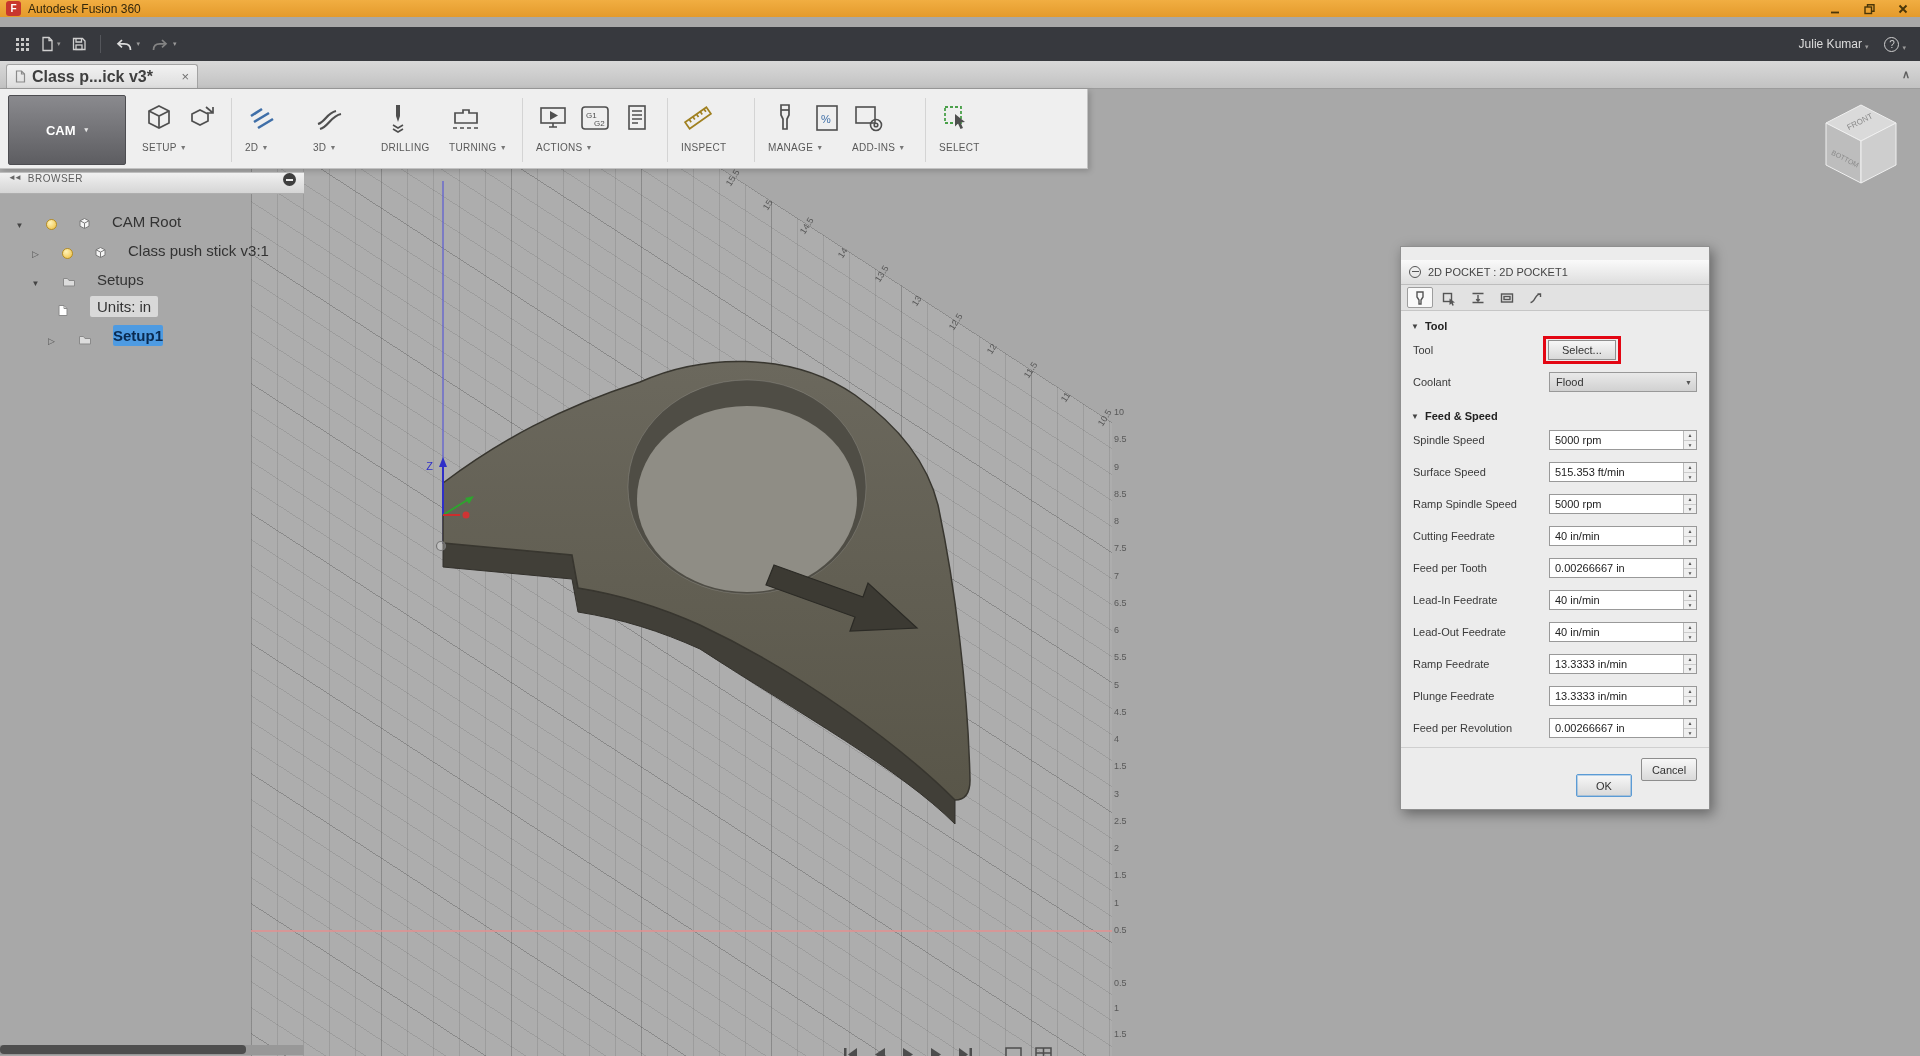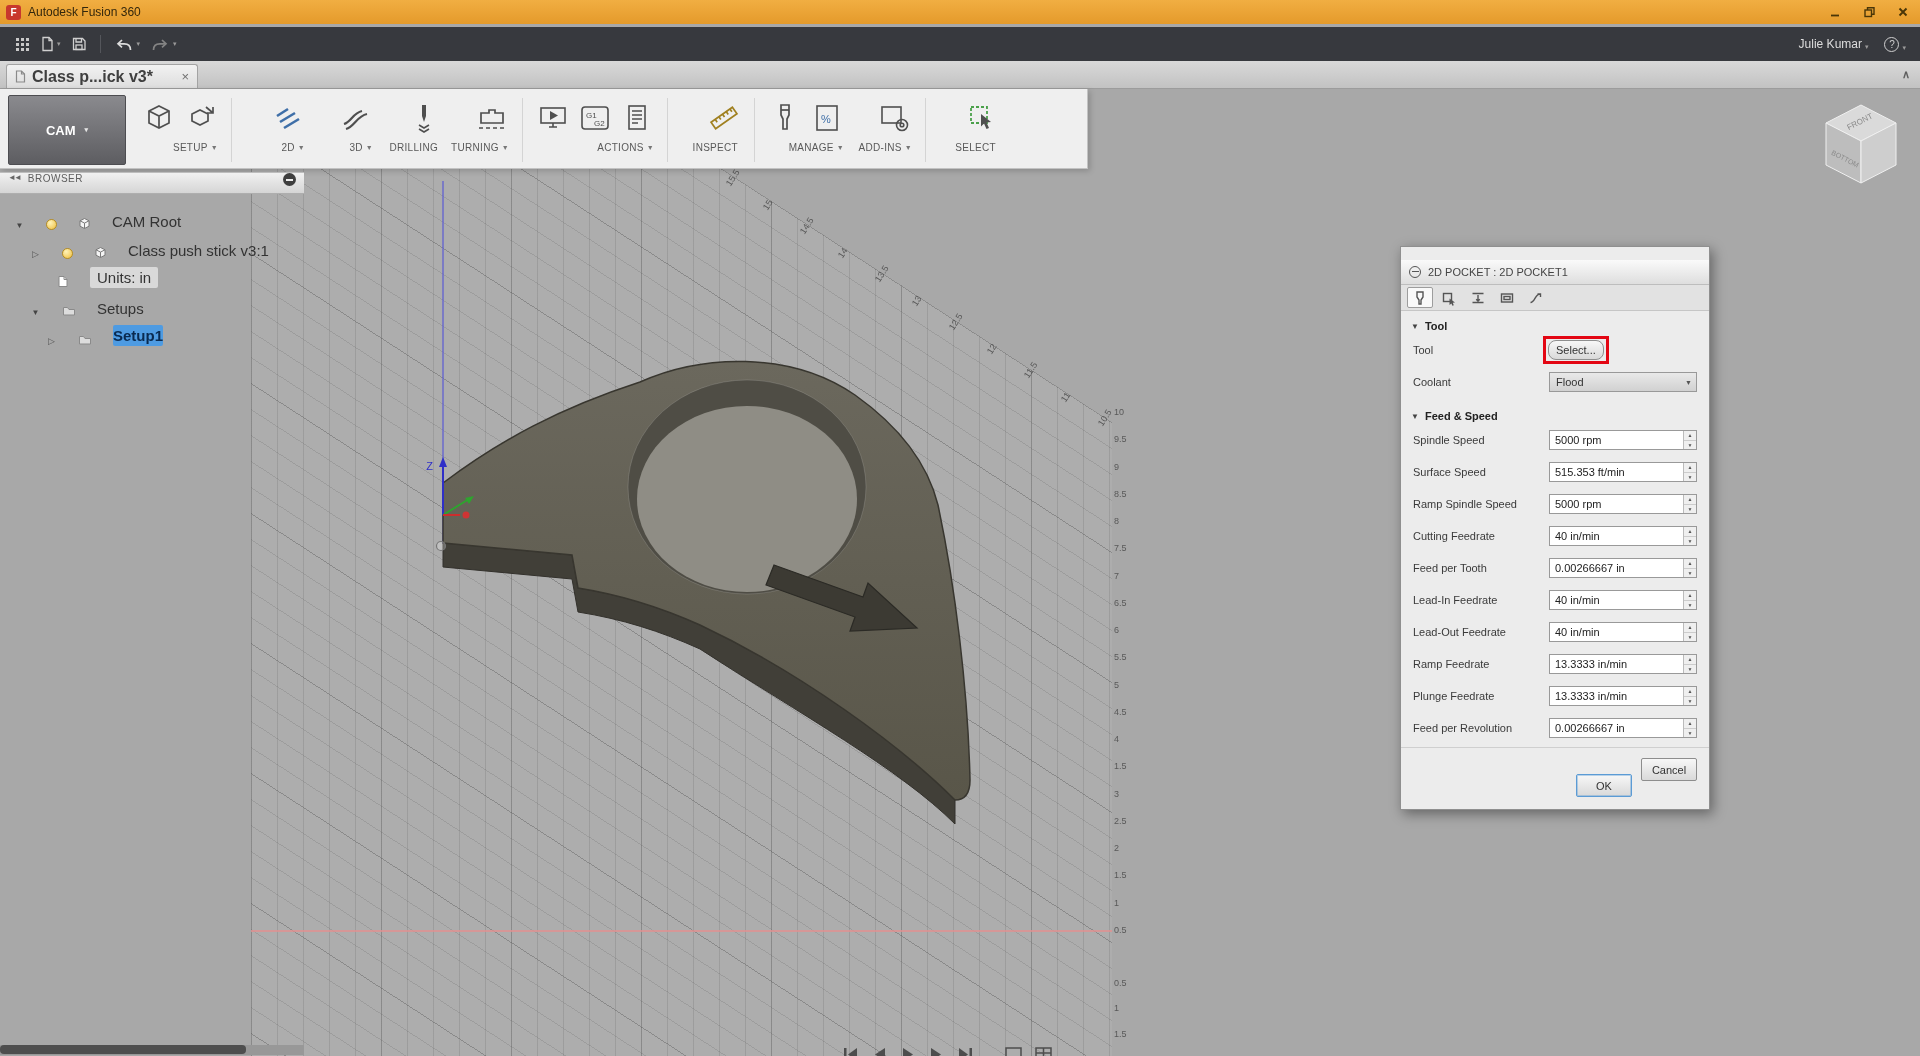--- a/index.html
+++ b/index.html
@@ -1,21 +1,21 @@
 <!DOCTYPE html>
 <html><head>
 <meta charset="utf-8">
 <style>
   *{box-sizing:border-box;margin:0;padding:0;}
   html,body{background:#6f6f6f;}
   .app{position:relative;width:1920px;height:1056px;overflow:hidden;
        font-family:"Liberation Sans",sans-serif;background:#A8A8A8;}
 
   
-  .titlebar{position:absolute;top:0;left:0;right:0;height:24px;
+  .titlebar{position:absolute;top:0;left:0;right:0;height:17px;
     background:linear-gradient(#F1AE42,#E49A2B);display:flex;align-items:center;
     padding-left:6px;}
   .app-logo{width:15px;height:15px;background:#C8372D;border-radius:3px;color:#fff;
     font-size:10px;font-weight:bold;display:flex;align-items:center;justify-content:center;
     margin-right:7px;}
   .app-logo::after{content:"F";}
   .app-title{font-size:12px;color:#33270C;}
   .win-controls{margin-left:auto;display:flex;height:100%;}
   .win-btn{width:34px;display:flex;align-items:center;justify-content:center;cursor:default;}
 
@@ -65,21 +65,21 @@
   
   .ribbon{position:absolute;top:0;left:0;width:1088px;height:80px;background:#EFEFEF;
     border-right:1px solid #C2C2C2;border-bottom:1px solid #C2C2C2;
     box-shadow:2px 2px 6px rgba(0,0,0,.18);display:flex;align-items:stretch;
     padding:6px 8px 3px 8px;gap:4px;}
   .cam-block{width:118px;background:linear-gradient(#8A8A8E,#5D5D61);border:1px solid #4D4D51;
     border-radius:2px;color:#FFF;display:flex;align-items:center;justify-content:center;
     font-size:13px;font-weight:bold;gap:6px;margin-right:10px;}
   .cam-block .caret{color:#E6E6E6;}
   .rb-sep{width:1px;background:#D4D4D4;margin:3px 7px;}
-  .rb-group{display:flex;flex-direction:column;align-items:flex-end;min-width:64px;padding:0 2px;}
+  .rb-group{display:flex;flex-direction:column;align-items:flex-start;min-width:64px;padding:0 2px;}
   .rb-icons{display:flex;gap:8px;height:46px;align-items:center;}
   .rb-label{font-size:10px;color:#595959;letter-spacing:.3px;display:flex;align-items:center;
     gap:3px;margin-top:1px;}
   .grp-arrow{font-size:7px;color:#777;}
 
   
   .browser{position:absolute;left:0;top:83px;width:304px;}
   .browser-hdr{height:22px;background:linear-gradient(#F1F1F1,#D5D5D5);
     border-top:1px solid #BDBDBD;border-bottom:1px solid #AEAEAE;
     display:flex;align-items:flex-start;gap:8px;padding:0 8px;}
@@ -119,22 +119,22 @@
     align-items:center;padding:0 6px;gap:3px;}
   .dlg-tab{width:26px;height:21px;display:flex;align-items:center;justify-content:center;
     border:1px solid transparent;border-radius:2px;}
   .dlg-tab.active{background:#F9F9F9;border-color:#9D9D9D;}
   .sec-hdr{display:flex;align-items:center;gap:6px;padding:9px 10px 5px;font-weight:bold;color:#222;}
   .sec-arrow{font-size:8px;color:#444;}
   .sec-arrow::after{content:"▼";}
   .dlg-row{display:flex;align-items:center;padding:0 12px;height:26px;margin-bottom:6px;}
   .dlg-row label{flex:1;color:#3A3A3A;}
   .ctrl-col{width:148px;display:flex;justify-content:flex-start;align-items:center;}
-  .select-btn{font:11px "Liberation Sans",sans-serif;padding:3px 7px;
-    background:linear-gradient(#F7F7F7,#D9D9D9);border:1px solid #8F8F8F;border-radius:8px;color:#333;}
+  .select-btn{font:11px "Liberation Sans",sans-serif;padding:3px 13px;
+    background:linear-gradient(#F7F7F7,#D9D9D9);border:1px solid #8F8F8F;border-radius:0;color:#333;}
   .red-annotation{border:3px solid #E30613;padding:1px 2px;margin-left:-6px;}
   .dropdown{width:148px;height:20px;background:linear-gradient(#E9E9E9,#D1D1D1);
     border:1px solid #999;display:flex;align-items:center;padding:0 6px;position:relative;}
   .dd-arrow{position:absolute;right:4px;font-size:7px;color:#555;}
   .dd-arrow::after{content:"▼";}
   .num-input{position:relative;width:148px;height:20px;}
   .num-input input{width:100%;height:100%;border:1px solid #999;background:#FFF;
     font:11px "Liberation Sans",sans-serif;padding:0 18px 0 5px;color:#222;}
   .spin{position:absolute;right:1px;top:1px;bottom:1px;width:13px;display:flex;flex-direction:column;
     border-left:1px solid #BBB;}
@@ -548,33 +548,33 @@
         </div>
         <div class="tree-row pl1">
           <span class="tw tw-closed"></span>
           <span class="bulb-icon"></span>
           <svg width="13" height="13">
             <path d="M6.5 1.5l4.5 2.3v5.4L6.5 11.5 2 9.2V3.8z" fill="#F4F4F4" stroke="#7A7A7A"></path>
             <path d="M2 3.8l4.5 2.3 4.5-2.3M6.5 6.1v5.4" fill="none" stroke="#7A7A7A"></path>
           </svg>
           <span>Class push stick v3:1</span>
         </div>
+        <div class="tree-row pl1">
+          <span class="tw tw-open"></span>
+          <svg width="14" height="12">
+            <path d="M1.5 2.5h4l1.5 2h5.5v5.5h-11z" fill="#DCDCDC" stroke="#8A8A8A"></path>
+          </svg>
+          <span>Setups</span>
+        </div>
         <div class="tree-row pl3">
           <svg width="13" height="13">
             <path d="M3 1.5h5l3 3v7H3z" fill="#FFF" stroke="#8A8A8A"></path>
               <path d="M8 1.5v3h3" fill="none" stroke="#8A8A8A"></path>
           </svg>
           <span class="gray-pill">Units: in</span>
-        </div>
-        <div class="tree-row pl1">
-          <span class="tw tw-open"></span>
-          <svg width="14" height="12">
-            <path d="M1.5 2.5h4l1.5 2h5.5v5.5h-11z" fill="#DCDCDC" stroke="#8A8A8A"></path>
-          </svg>
-          <span>Setups</span>
         </div>
         <div class="tree-row pl2">
           <span class="tw tw-closed"></span>
           <svg width="14" height="12">
             <path d="M1.5 2.5h4l1.5 2h5.5v5.5h-11z" fill="#DCDCDC" stroke="#8A8A8A"></path>
           </svg>
           <span class="sel-pill">Setup1</span>
         </div>
       </div>
     </div>

